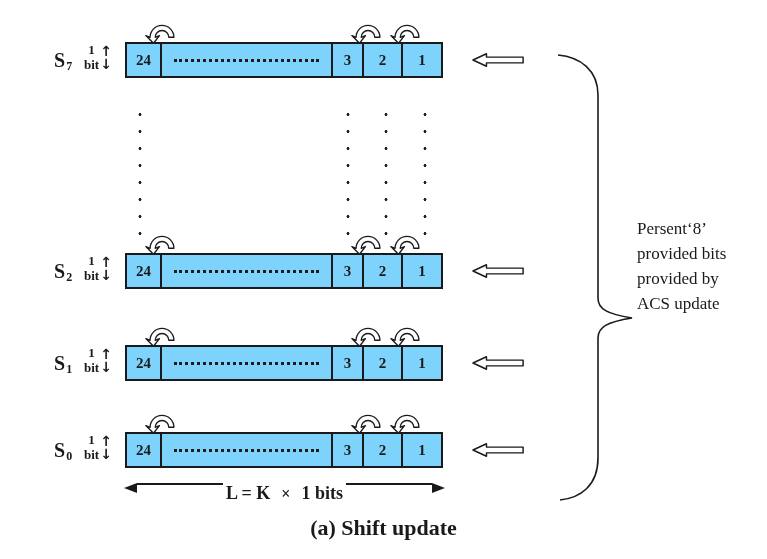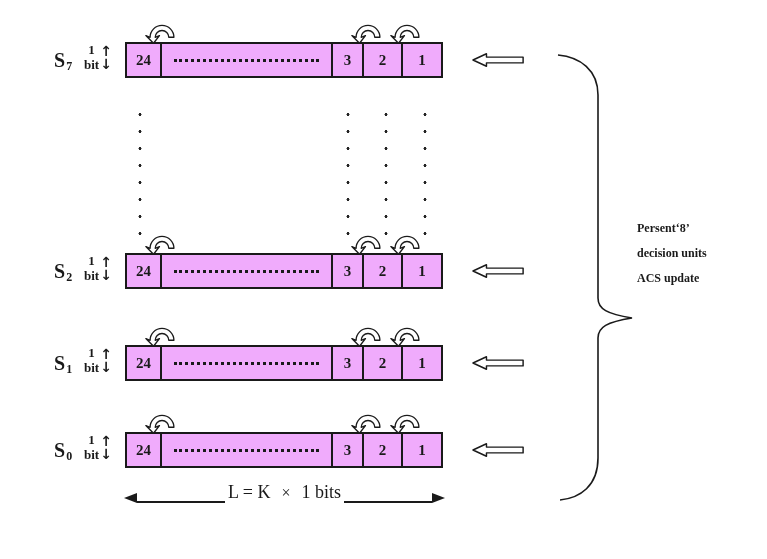--- a/index.html
+++ b/index.html
@@ -15,21 +15,21 @@
   }
   .row-label .sub { font-size:12px; margin-top:12px; margin-left:1px; }
   .bit-unit { position:absolute; left:84px; top:1px; display:flex; align-items:center; }
   .bit-text { text-align:center; font-weight:bold; font-size:13px; line-height:1.15; }
   .bit-arrows {
     display:flex; flex-direction:column; align-items:center; margin-left:1px;
     font-family:"DejaVu Sans", sans-serif; font-weight:bold; font-size:14px; line-height:0.95;
   }
   .register {
     position:absolute; left:125px; top:0; width:318px; height:36px;
-    border:2px solid #1a1a1a; box-sizing:border-box; display:flex; background:#f0abfc;
+    border:2px solid #1a1a1a; box-sizing:border-box; display:flex; background:#7dd3fc;
   }
   .cell {
     border-right:2px solid #1a1a1a; box-sizing:border-box;
     display:flex; align-items:center; justify-content:center;
     font-weight:bold; font-size:15px;
   }
   .c-first { width:35px; }
   .c-dots  { flex:1; }
   .c-3 { width:31px; }
   .c-2 { width:39px; }
@@ -44,26 +44,26 @@
   .gap-dots {
     position:absolute; top:106px; height:132px; width:4px;
     background-image:radial-gradient(circle, #222 1.4px, transparent 1.6px);
     background-size:4px 17px; background-repeat:repeat-y;
   }
   .gd-a { left:138px; } .gd-b { left:346px; } .gd-c { left:384px; } .gd-d { left:423px; }
   
   .brace-svg { position:absolute; left:550px; top:48px; width:90px; height:462px; }
   .annotation {
     position:absolute; left:637px; top:216px;
-    font-weight:bold; font-size:12px; line-height:25px; white-space:nowrap;
+    font-weight:normal; font-size:17px; line-height:25px; white-space:nowrap;
   }
   
   .dimension {
     position:absolute; left:124px; top:483px; width:321px; height:20px;
-    display:flex; align-items:flex-end; font-weight:normal; font-size:18px;
+    display:flex; align-items:flex-start; font-weight:bold; font-size:18px;
   }
   .dim-line { flex:1; height:0; border-top:2px solid #1a1a1a; }
   .dim-text { display:flex; align-items:baseline; padding:0 3px; white-space:nowrap; }
   .dim-text .op { margin:0 11px; font-size:16px; }
   .tri { width:0; height:0; border-top:5px solid transparent; border-bottom:5px solid transparent; }
   .tri-left  { border-right:13px solid #1a1a1a; }
   .tri-right { border-left:13px solid #1a1a1a; }
   
   .caption {
     position:absolute; left:0; right:0; top:515px; text-align:center;
@@ -239,30 +239,32 @@
         <use href="#feed-shape"></use>
       </svg>
   </div>
 
   <svg class="brace-svg" viewBox="0 0 90 462">
     <path d="M8,7 C30,9 48,22 48,47 L48,250 C48,261 57,266 82,270 C57,274 48,279 48,290 L48,410 C48,438 30,450 10,452" fill="none" stroke="#1a1a1a" stroke-width="1.6"></path>
   </svg>
 
   <div class="annotation">
     <div>Persent‘8’</div>
-    <div>decision units</div>
+    <div>provided bits</div>
+    <div>provided by</div>
     <div>ACS update</div>
   </div>
 
   <div class="dimension">
     <div class="tri tri-left"></div>
     <div class="dim-line"></div>
     <div class="dim-text">
       <span>L = K</span>
       <span class="op">×</span>
       <span>1 bits</span>
     </div>
     <div class="dim-line"></div>
     <div class="tri tri-right"></div>
   </div>
 
+  <div class="caption">(a) Shift update</div>
 
 </div>
 
 </body></html>

